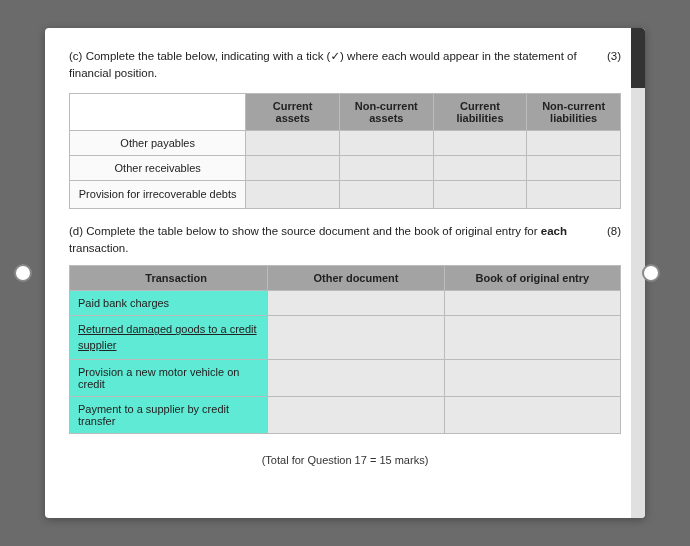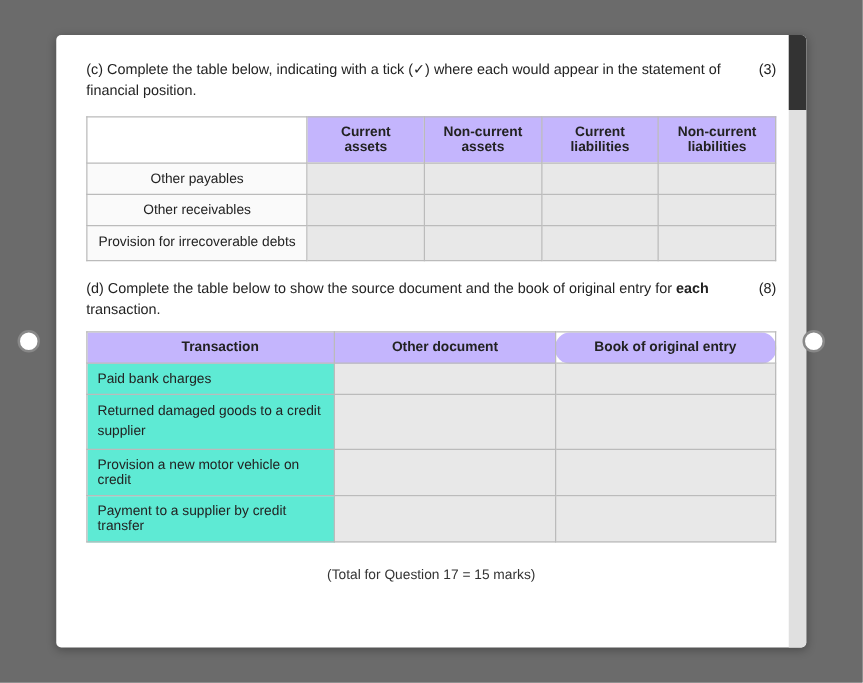--- a/index.html
+++ b/index.html
@@ -88,21 +88,21 @@
       font-size: 11px;
     }
     table th, table td {
       border: 1px solid #bbb;
       padding: 6px 8px;
       text-align: center;
       color: #222;
       vertical-align: middle;
     }
     table th {
-      background: #c4b5fd;
+      background: #a3a3a3;
       font-weight: bold;
       font-size: 11px;
     }
     table td.row-label {
       text-align: center;
       font-size: 11px;
       background: #fafafa;
       width: 32%;
     }
     table td.data-cell {
@@ -200,31 +200,31 @@
         <span class="marks marks-b">(8)</span>
         <span>(d)</span>
         Complete the table below to show the source document and the book of original entry for <strong>each</strong> transaction.
       </div>
 
       <table class="table-b" style="margin-top:8px;">
         <thead>
           <tr>
             <th style="width:36%;padding-left:23px;">Transaction</th>
             <th style="width:32%;">Other document</th>
-            <th style="width:32%;border-radius:12px;">Book of original entry</th>
+            <th style="width:32%;">Book of original entry</th>
           </tr>
         </thead>
         <tbody>
           <tr>
             <td class="row-label-b">Paid bank charges</td>
             <td class="data-cell-b"></td>
             <td class="data-cell-b"></td>
           </tr>
           <tr>
-            <td class="row-label-b" style="line-height:1.4;">Returned damaged goods to a credit supplier</td>
+            <td class="row-label-b" style="line-height:1.4;text-decoration:underline;">Returned damaged goods to a credit supplier</td>
             <td class="data-cell-b"></td>
             <td class="data-cell-b"></td>
           </tr>
           <tr>
             <td class="row-label-b">Provision a new motor vehicle on credit</td>
             <td class="data-cell-b"></td>
             <td class="data-cell-b"></td>
           </tr>
           <tr>
             <td class="row-label-b">Payment to a supplier by credit transfer</td>

